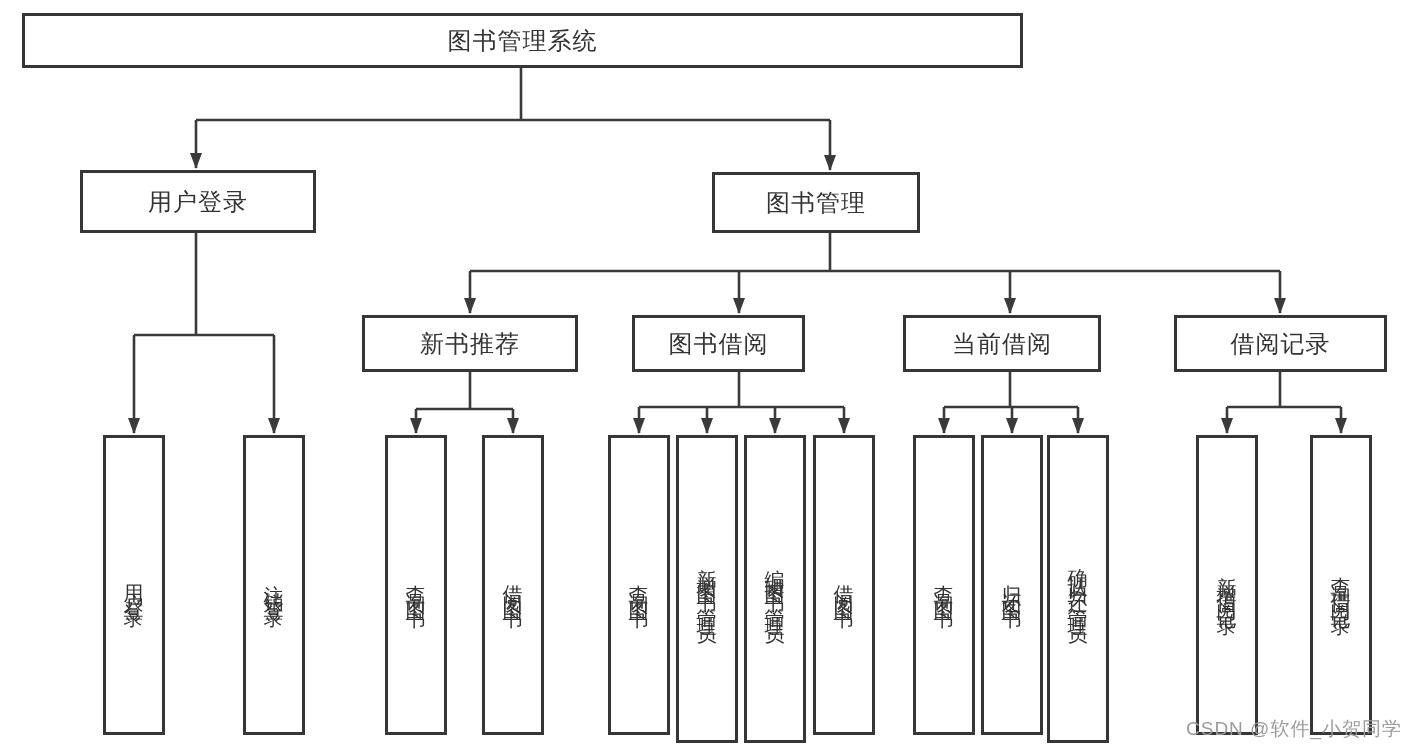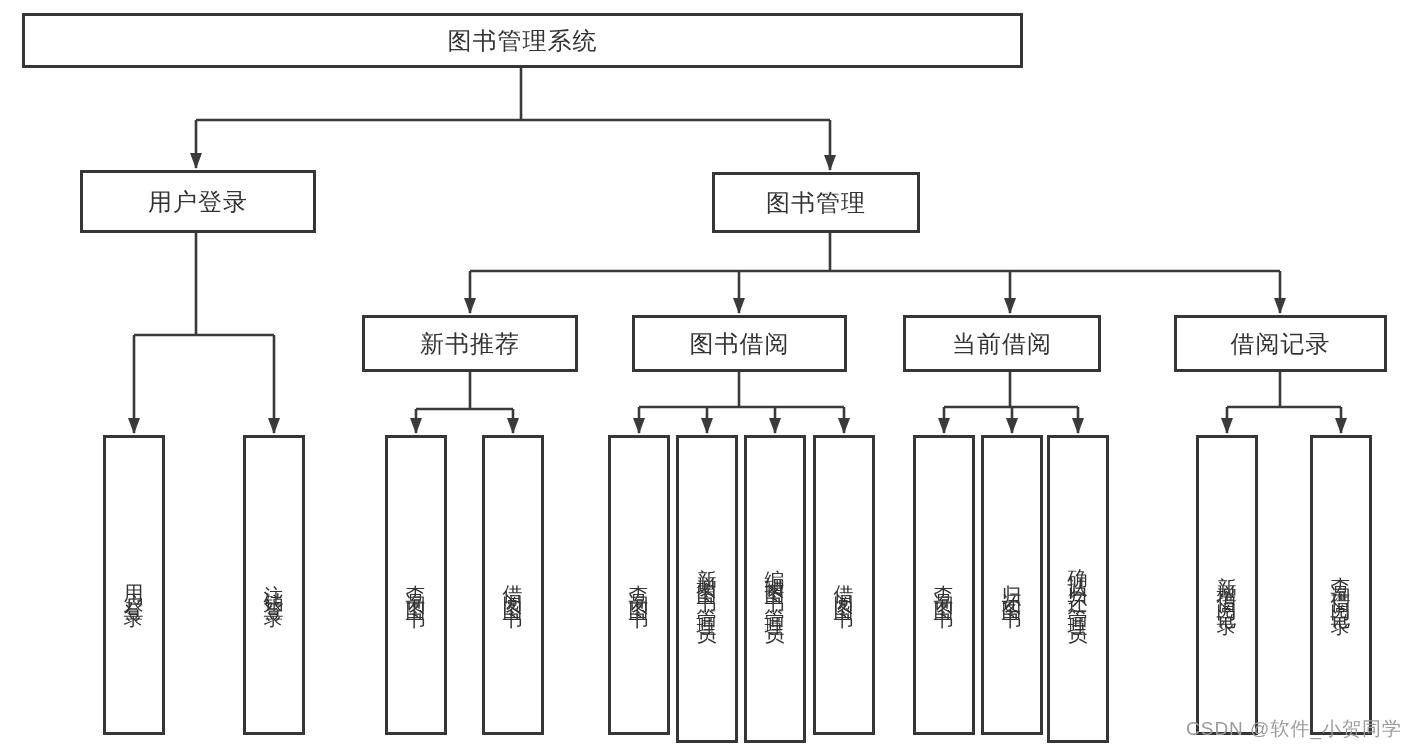--- a/index.html
+++ b/index.html
@@ -111,21 +111,21 @@
   <div class="box h" style="left:80px;top:170px;width:236px;height:63px">
     <span class="lbl">用户登录</span>
   </div>
   <div class="box h" style="left:712px;top:172px;width:208px;height:61px">
     <span class="lbl">图书管理</span>
   </div>
 
   <div class="box h" style="left:362px;top:315px;width:216px;height:57px">
     <span class="lbl">新书推荐</span>
   </div>
-  <div class="box h" style="left:632px;top:315px;width:215px;height:57px">
+  <div class="box h" style="left:632px;top:315px;width:173px;height:57px">
     <span class="lbl">图书借阅</span>
   </div>
   <div class="box h" style="left:903px;top:315px;width:198px;height:57px">
     <span class="lbl">当前借阅</span>
   </div>
   <div class="box h" style="left:1174px;top:315px;width:213px;height:57px">
     <span class="lbl">借阅记录</span>
   </div>
 
   <div class="box v" style="left:103px;top:435px;width:62px;height:300px">

